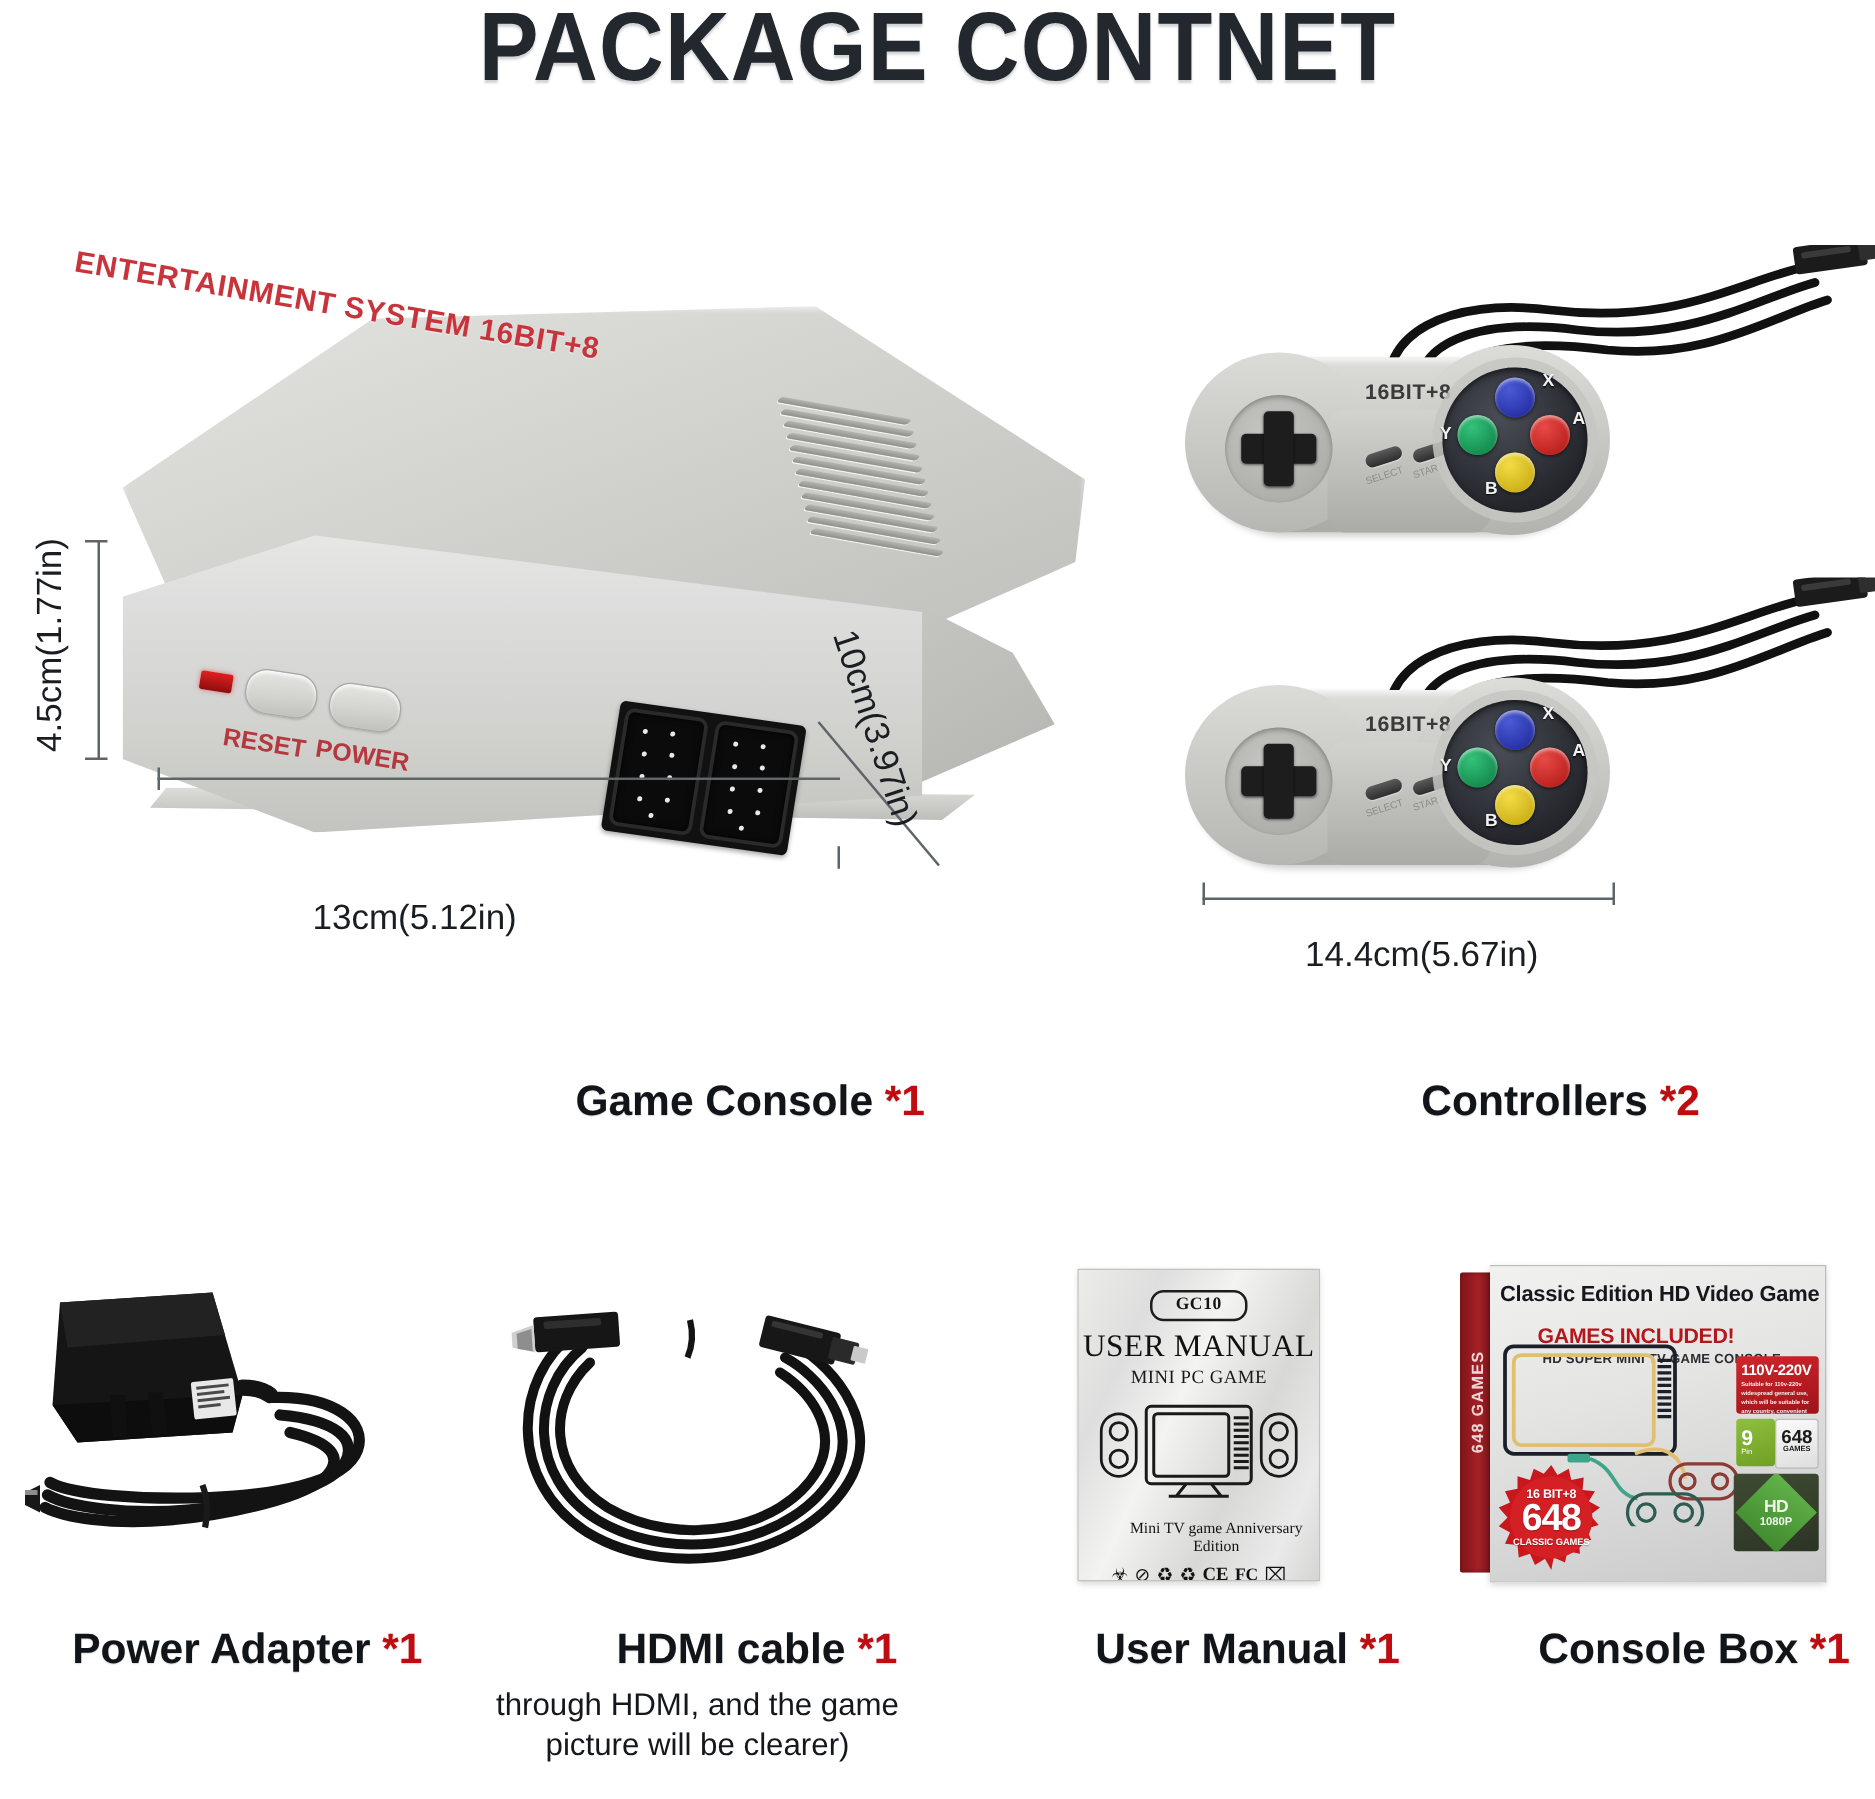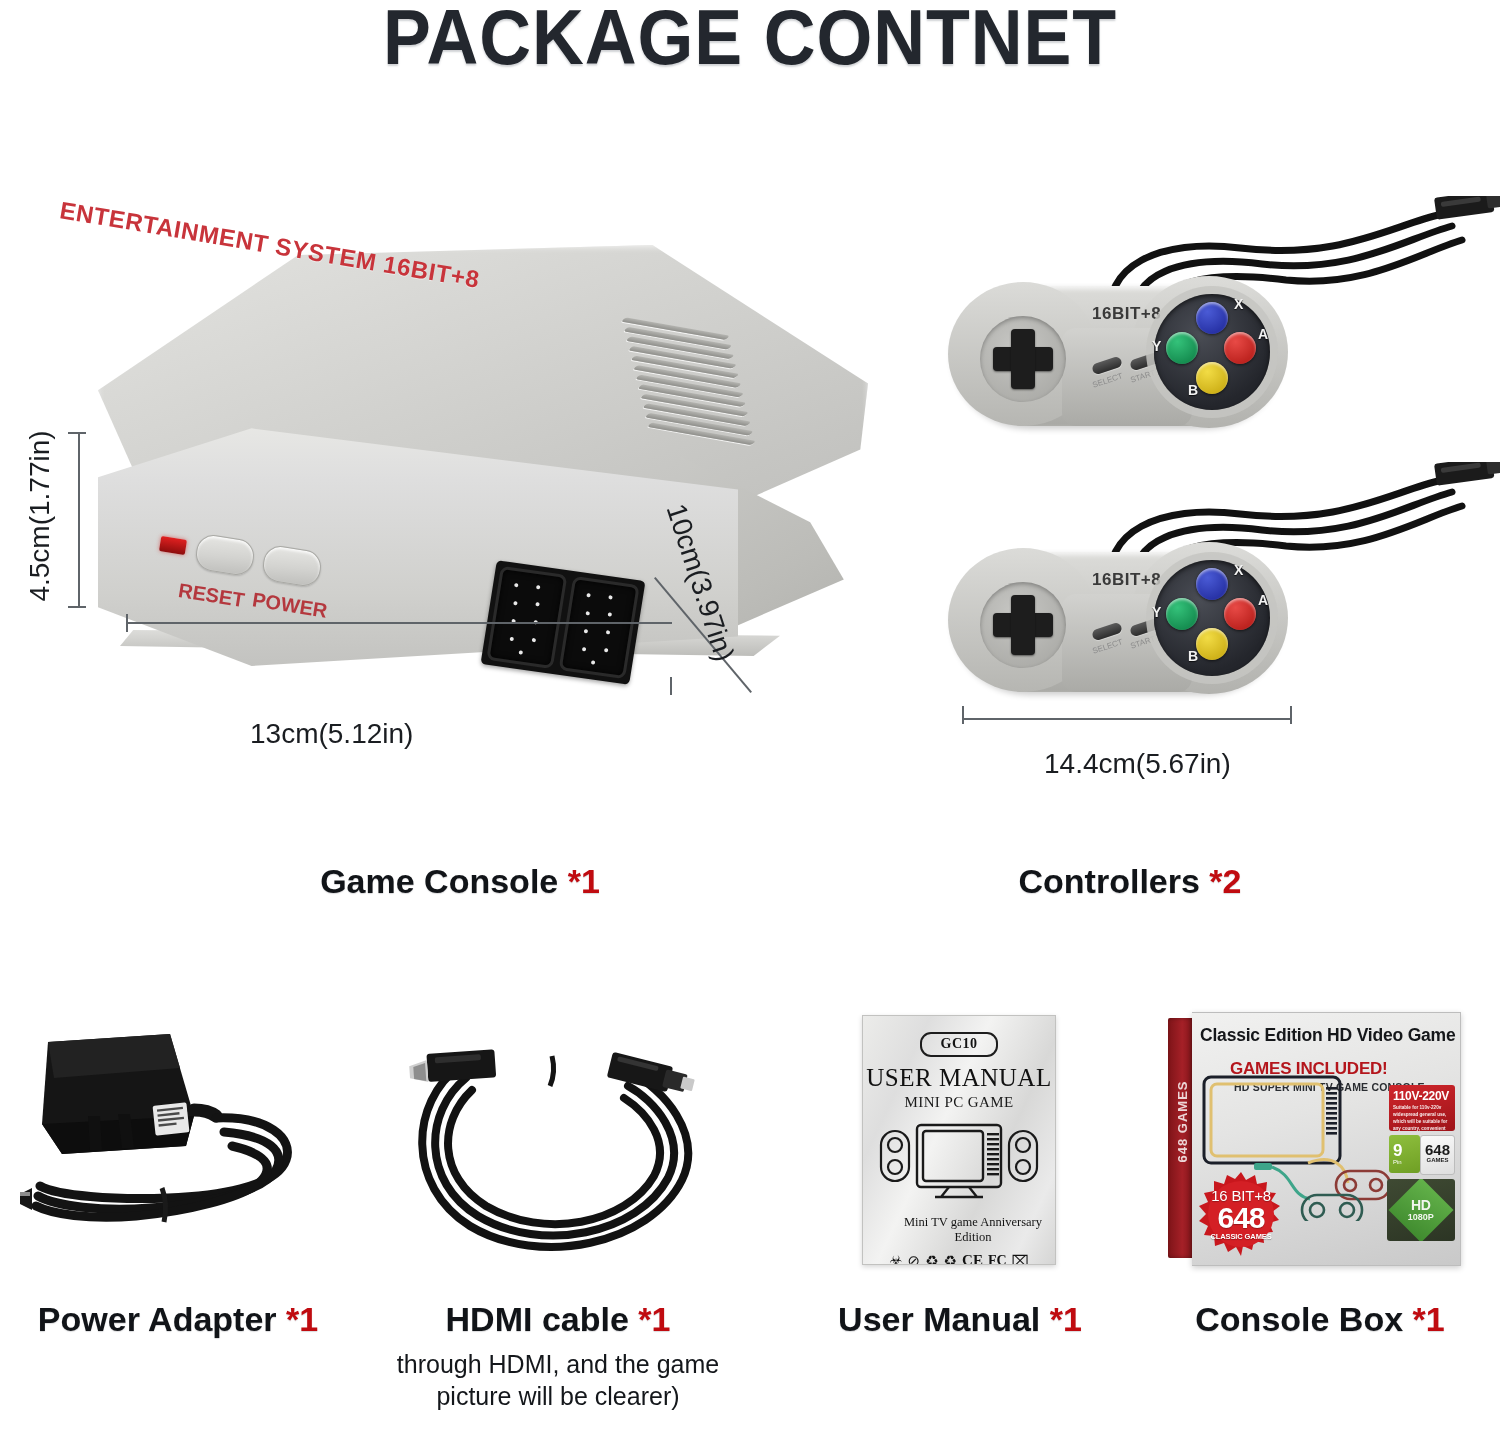--- a/index.html
+++ b/index.html
@@ -16,21 +16,21 @@
     font-family:"Liberation Sans Narrow","Liberation Sans",sans-serif;
     font-size:78px;font-weight:bold;letter-spacing:1px;
     color:#23272e;transform:scaleX(.92);transform-origin:50% 0;
     text-shadow:0 2px 2px rgba(120,125,135,.35);
   }
 
   
   .caption{
     font-family:"Liberation Sans Narrow","Liberation Sans",sans-serif;
     font-size:34px;font-weight:bold;color:#111418;
-    text-align:center;white-space:nowrap;
+    text-align:right;white-space:nowrap;
     text-shadow:0 1px 1px rgba(150,150,155,.35);
   }
   .caption .qty{color:#c00b10;}
   .note{
     font-size:25px;line-height:1.28;color:#14171b;text-align:center;
     font-family:"Liberation Sans","DejaVu Sans",sans-serif;
   }
 
   
   .dimtext{font-size:28px;color:#1a1d21;white-space:nowrap;}
@@ -307,21 +307,21 @@
   #b-hd .hd-1{font-size:14px;font-weight:bold;line-height:1;letter-spacing:-.5px;}
   #b-hd .hd-2{font-size:9px;font-weight:bold;line-height:1.2;}
   #b-burst{
     position:absolute;left:6px;bottom:8px;width:86px;height:86px;
   }
   #b-burst .burst-in{
     position:absolute;inset:0;display:flex;flex-direction:column;
     align-items:center;justify-content:center;color:#fff;
     text-shadow:0 1px 1px rgba(0,0,0,.3);
   }
-  #b-burst .u1{font-size:15px;font-weight:normal;letter-spacing:-.2px;}
+  #b-burst .u1{font-size:10px;font-weight:bold;letter-spacing:-.2px;}
   #b-burst .u2{font-size:30px;font-weight:bold;line-height:.92;letter-spacing:-1px;}
   #b-burst .u3{font-size:7.5px;font-weight:bold;letter-spacing:-.1px;}
 </style>
 </head>
 <body>
 
 <div class="abs" id="title">PACKAGE CONTNET</div>
 
 <div class="abs" id="console-wrap">
   <div class="con-face" id="con-top"></div>

